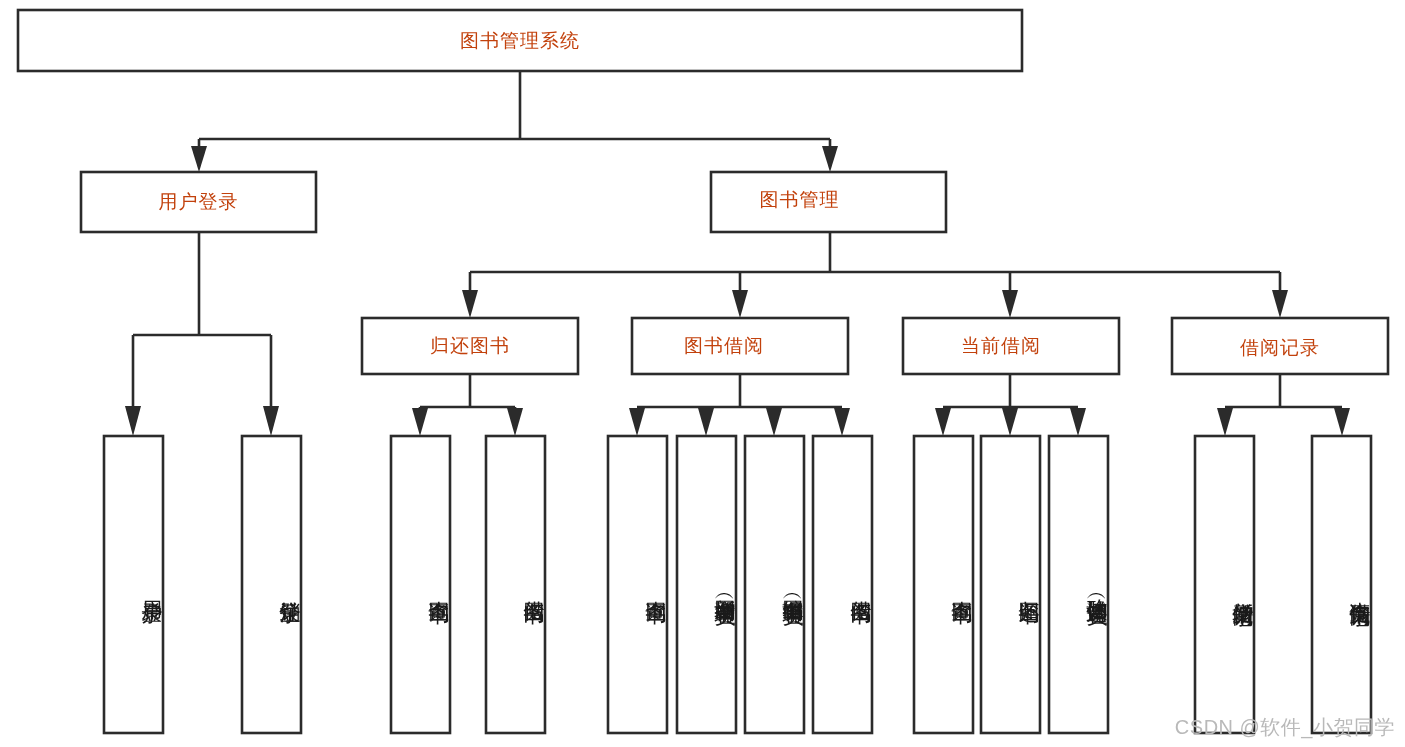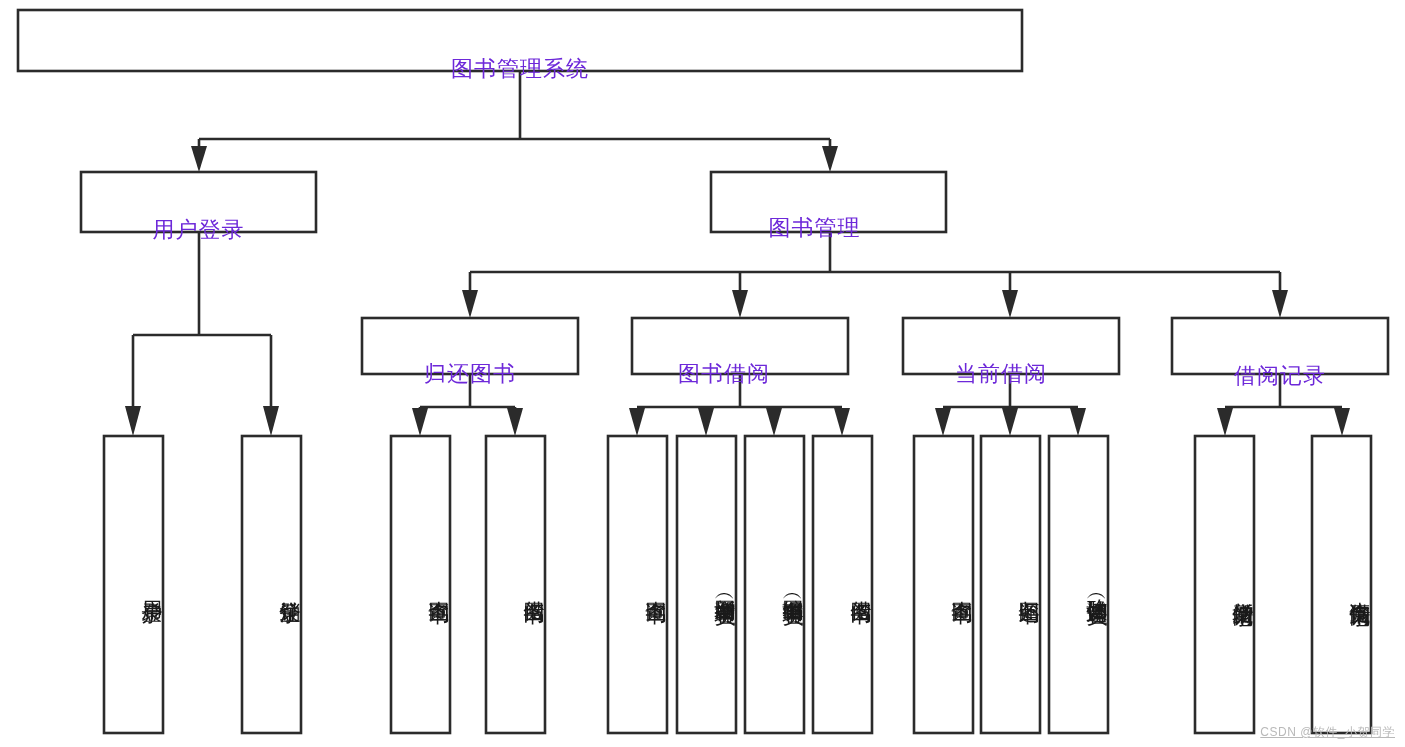--- a/index.html
+++ b/index.html
@@ -36,53 +36,51 @@
   }
   .arrow-head {
     fill: #2b2b2b;
     stroke: none;
   }
   .watermark {
     position: absolute;
     right: 10px;
     bottom: 6px;
     font-family: "Liberation Sans", "DejaVu Sans", sans-serif;
-    font-size: 12px;
+    font-size: 20px;
     color: #b9b9b9;
     letter-spacing: 0.5px;
     white-space: nowrap;
     pointer-events: none;
-    text-decoration: underline;
   }
   
   .vlabel {
     position: absolute;
     writing-mode: vertical-rl;
     text-orientation: upright;
     font-family: "Liberation Sans", "DejaVu Sans", sans-serif;
     font-size: 21px;
     line-height: 1.06;
     color: #1a1a1a;
     display: flex;
     align-items: flex-start;
     justify-content: center;
     white-space: nowrap;
     letter-spacing: 1px;
   }
   .hlabel {
     position: absolute;
     font-family: "Liberation Sans", "DejaVu Sans", sans-serif;
-    font-size: 22px;
-    color: #6d28d9;
+    font-size: 19px;
+    color: #c2410c;
     display: flex;
     align-items: center;
     justify-content: center;
     white-space: nowrap;
     letter-spacing: 1px;
-    margin-top: 28px;
   }
 </style>
 </head>
 <body>
 
 <div id="diagram-root">
 
   <svg class="diagram-canvas" viewBox="0 0 1405 747" xmlns="http://www.w3.org/2000/svg">
 
     <g>
@@ -178,21 +176,21 @@
     <rect class="node-box" x="981" y="436" width="59" height="297"></rect>
     <rect class="node-box" x="1049" y="436" width="59" height="297"></rect>
 
     <rect class="node-box" x="1195" y="436" width="59" height="297"></rect>
     <rect class="node-box" x="1312" y="436" width="59" height="297"></rect>
   </svg>
 
   <div class="hlabel" style="left:18px; top:10px; width:1004px; height:61px;">图书管理系统</div>
 
   <div class="hlabel" style="left:81px; top:172px; width:235px; height:60px;">用户登录</div>
-  <div class="hlabel" style="left:697px; top:172px; width:235px; height:56px;">图书管理</div>
+  <div class="hlabel" style="left:682px; top:172px; width:235px; height:56px;">图书管理</div>
 
   <div class="hlabel" style="left:362px; top:318px; width:216px; height:56px;">归还图书</div>
   <div class="hlabel" style="left:616px; top:318px; width:216px; height:56px;">图书借阅</div>
   <div class="hlabel" style="left:903px; top:318px; width:196px; height:56px;">当前借阅</div>
   <div class="hlabel" style="left:1172px; top:318px; width:216px; height:59px;">借阅记录</div>
 
   <div class="vlabel" style="left:104px; top:496px; width:59px; height:180px;">用户登录</div>
   <div class="vlabel" style="left:242px; top:496px; width:59px; height:180px;">注销登录</div>
 
   <div class="vlabel" style="left:391px; top:496px; width:59px; height:180px;">查询图书</div>

